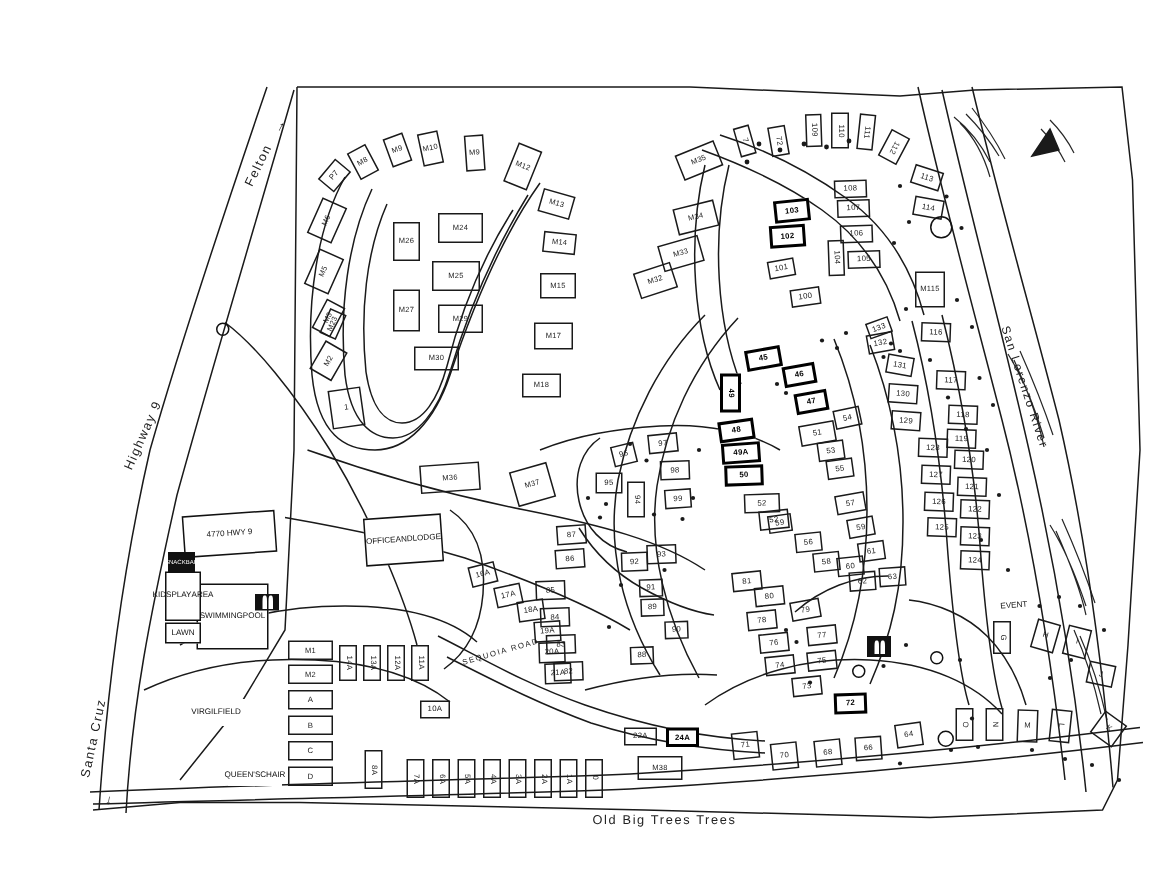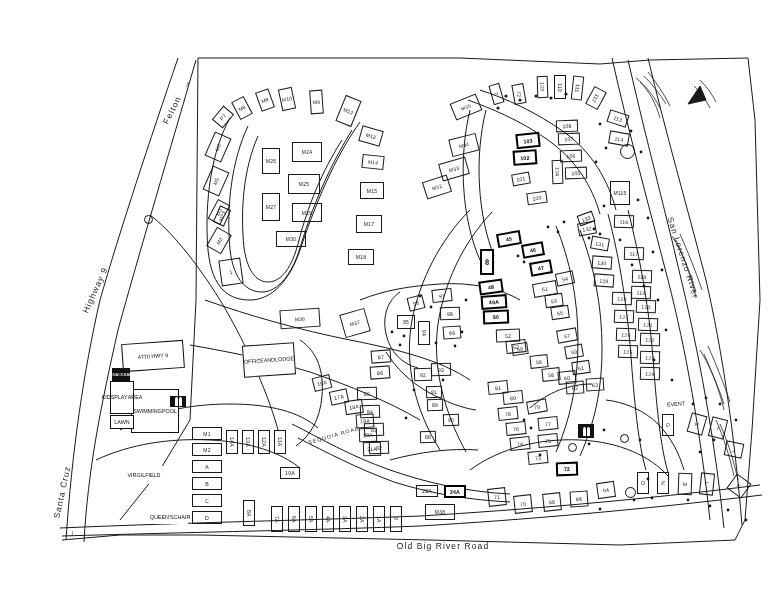--- a/index.html
+++ b/index.html
@@ -165,21 +165,21 @@
         <circle cx="564" cy="222" r="1.4"></circle>
       <circle cx="632" cy="265" r="1.4"></circle>
         <circle cx="648" cy="479" r="1.4"></circle>
     </g>
   </svg>
 
   <div id="road-labels">
       <div class="roadlabel" style="left: 95px; top: 290px; font-size: 8.5px; letter-spacing: 1.1px; transform: translate(-50%, -50%) rotate(-66deg);">Highway 9</div>
       <div class="roadlabel" style="left: 172px; top: 110px; font-size: 8.5px; letter-spacing: 1.1px; transform: translate(-50%, -50%) rotate(-64deg);">Felton</div>
       <div class="roadlabel" style="left: 62px; top: 492px; font-size: 8.5px; letter-spacing: 1.1px; transform: translate(-50%, -50%) rotate(-78deg);">Santa Cruz</div>
-      <div class="roadlabel" style="left: 443px; top: 546px; font-size: 8.5px; letter-spacing: 1.1px; transform: translate(-50%, -50%) rotate(0deg);">Old Big River Road</div>
+      <div class="roadlabel" style="left: 443px; top: 546px; font-size: 8.5px; letter-spacing: 1.1px; transform: translate(-50%, -50%) rotate(0deg);">Old Big Trees Trees</div>
       <div class="roadlabel" style="left: 683px; top: 258px; font-size: 8px; letter-spacing: 1.1px; transform: translate(-50%, -50%) rotate(72deg);">San Lorenzo River</div>
       <div class="roadlabel" style="left: 334px; top: 435px; font-size: 5.2px; letter-spacing: 1.1px; transform: translate(-50%, -50%) rotate(-16deg);">SEQUOIA ROAD</div>
       <div class="roadlabel" style="left: 186px; top: 84px; font-size: 9px; transform: translate(-50%, -50%) rotate(-62deg);">→</div>
       <div class="roadlabel" style="left: 74px; top: 534px; font-size: 9px; transform: translate(-50%, -50%) rotate(100deg);">→</div>
     </div>
 
   <div id="facility-layer">
       <div class="bldg" style="left: 122px; top: 342px; width: 62px; height: 28px; transform: rotate(-4deg);">
         <span>4770 HWY 9</span>
       </div>

